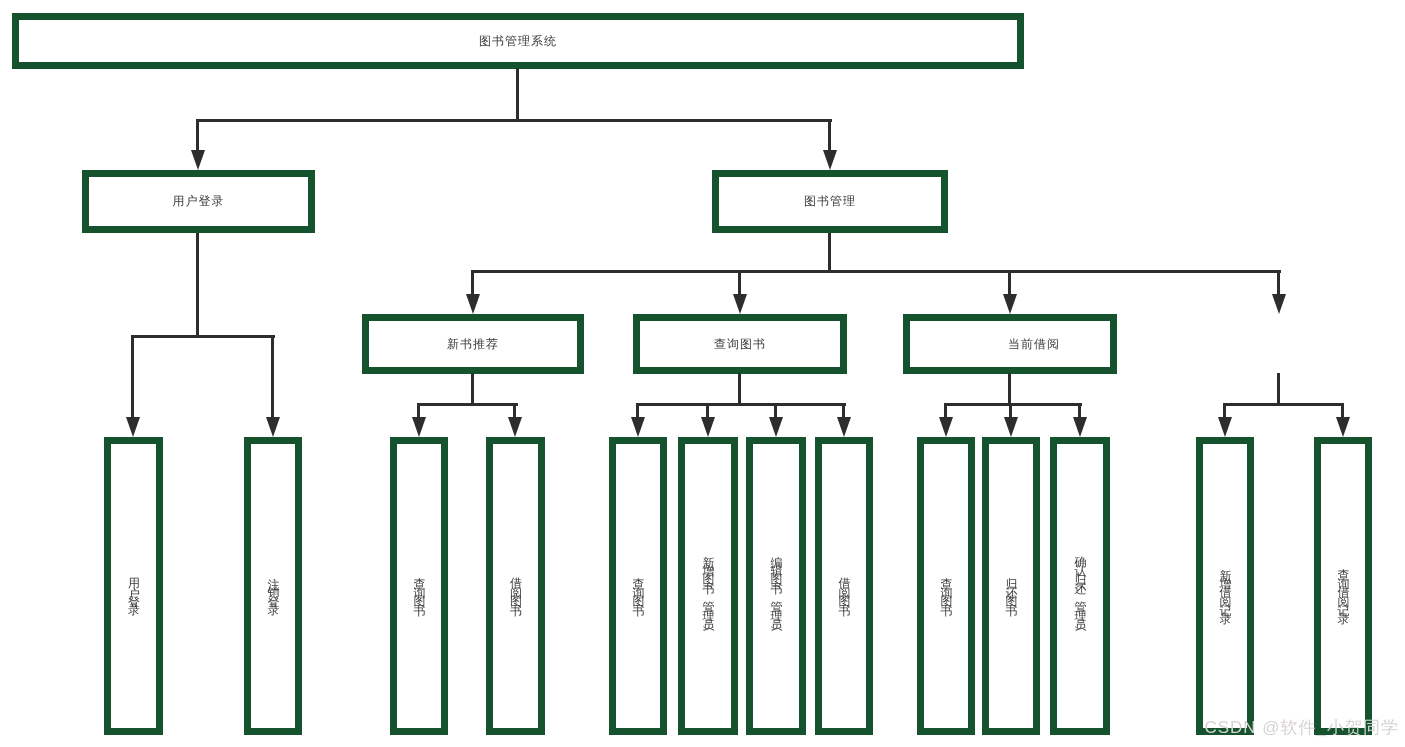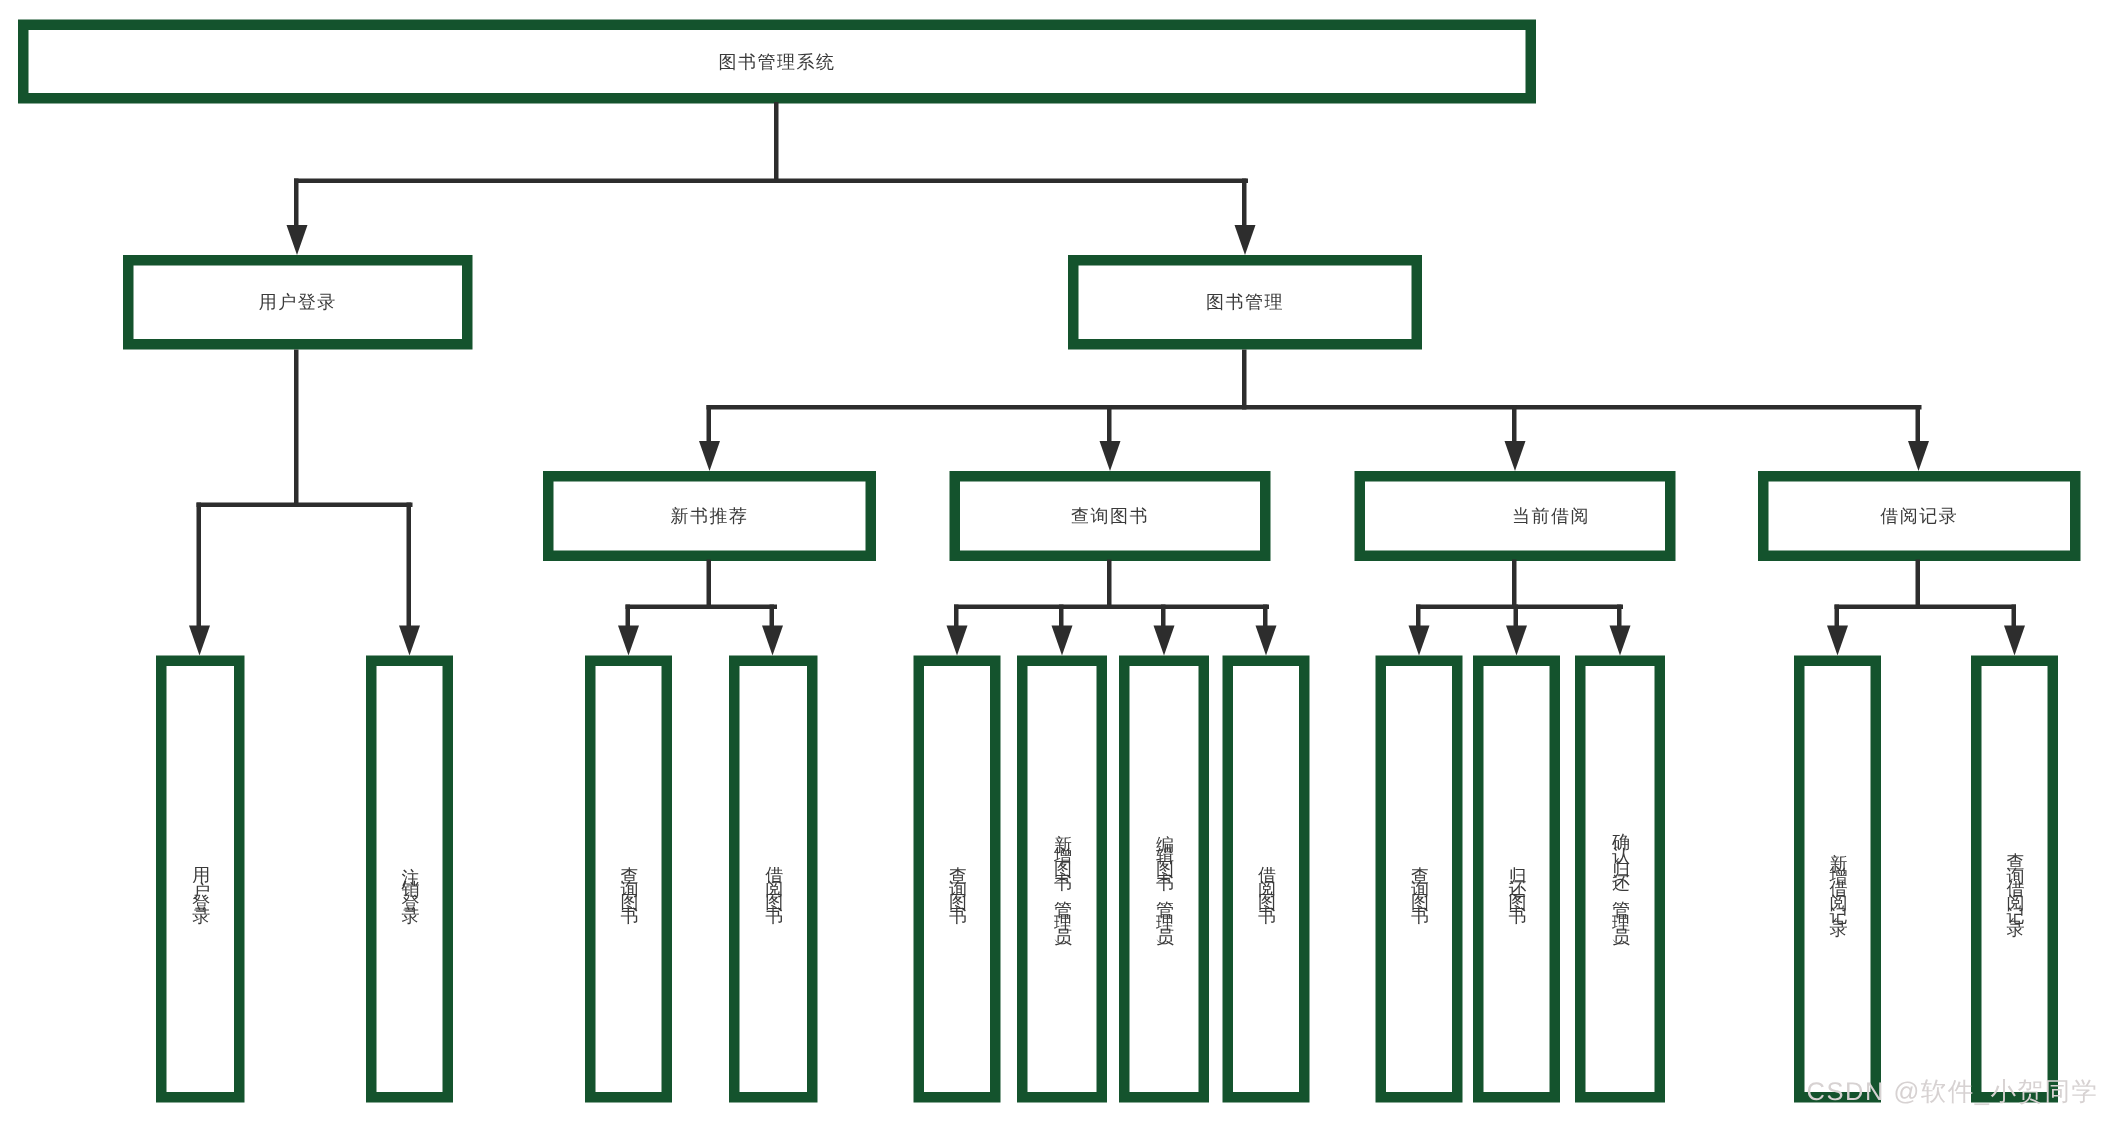--- a/index.html
+++ b/index.html
@@ -35,21 +35,20 @@
 <div class="canvas">
 
   <div class="box" style="left:12px;top:13px;width:1012px;height:56px;">图书管理系统</div>
 
   <div class="box" style="left:82px;top:170px;width:233px;height:63px;">用户登录</div>
   <div class="box" style="left:362px;top:314px;width:222px;height:60px;">新书推荐</div>
 
   <div class="box" style="left:712px;top:170px;width:236px;height:63px;">图书管理</div>
   <div class="box" style="left:633px;top:314px;width:214px;height:60px;">查询图书</div>
   <div class="box" style="left:903px;top:314px;width:214px;height:60px;padding-left:48px;">当前借阅</div>
-  <div class="box" style="left:1172px;top:314px;width:215px;height:60px;">借阅记录</div>
 
   <div class="box leaf" style="left:104px;top:437px;width:59px;height:298px;">
     <span>用户登录</span>
     </div>
   <div class="box leaf" style="left:244px;top:437px;width:58px;height:298px;">
     <span>注销登录</span>
     </div>
 
   <div class="box leaf" style="left:390px;top:437px;width:58px;height:298px;">
     <span>查询图书</span>

